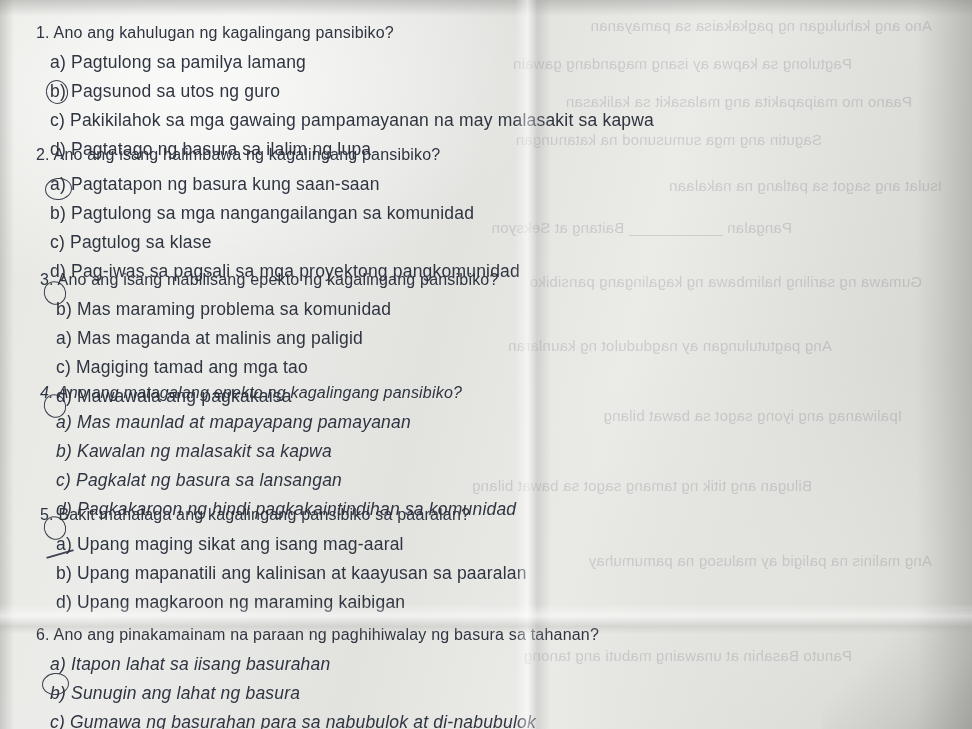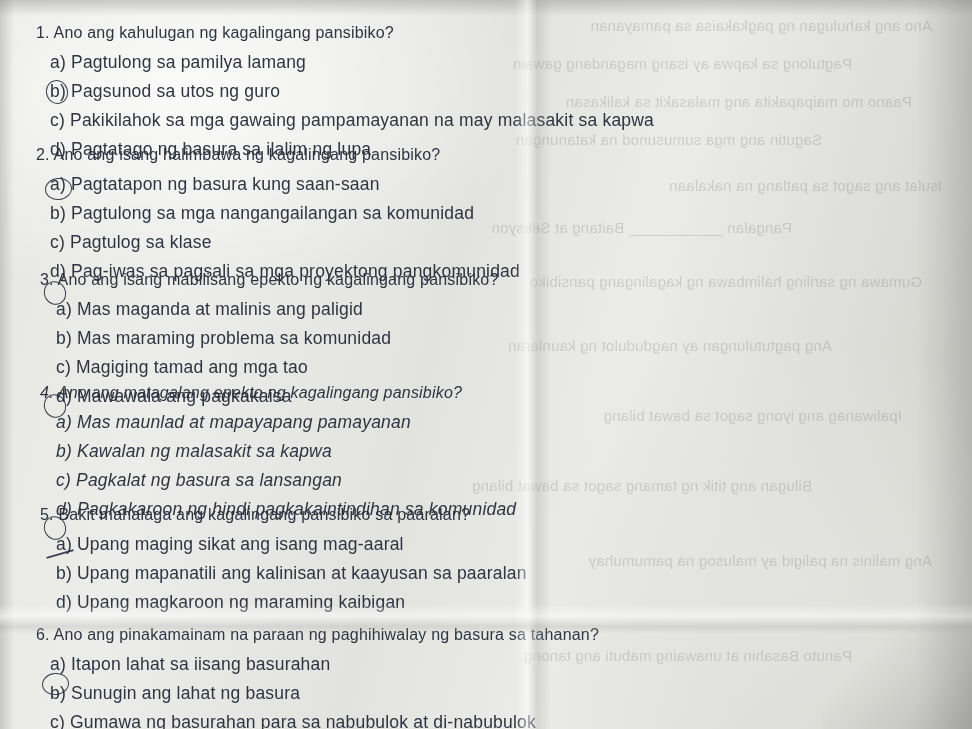--- a/index.html
+++ b/index.html
@@ -90,20 +90,21 @@
   }
   .opt {
     color: #2e3440;
     font-size: 17.5px;
     line-height: 29px;
     white-space: nowrap;
     letter-spacing: 0.2px;
     padding-left: 14px;
   }
   .q.ital, .opt.ital {
+    font-style: italic;
   }
   .opt.indent2 { padding-left: 16px; }
 
   
   .mark {
     position: absolute;
     border: 1.7px solid #2b3140;
     border-radius: 50%;
     width: 20px;
     height: 22px;
@@ -157,22 +158,22 @@
       <div class="q">2. Ano ang isang halimbawa ng kagalingang pansibiko?</div>
       <div class="opt">a) Pagtatapon ng basura kung saan-saan</div>
       <div class="opt">b) Pagtulong sa mga nangangailangan sa komunidad</div>
       <div class="opt">c) Pagtulog sa klase</div>
       <div class="opt">d) Pag-iwas sa pagsali sa mga proyektong pangkomunidad</div>
     </div>
     <div class="mark wide" style="left:45px; top:178px;"></div>
 
     <div class="block" style="top:265px; left:40px;">
       <div class="q">3. Ano ang isang mabilisang epekto ng kagalingang pansibiko?</div>
+      <div class="opt indent2">b) Mas maraming problema sa komunidad</div>
       <div class="opt indent2">a) Mas maganda at malinis ang paligid</div>
-      <div class="opt indent2">b) Mas maraming problema sa komunidad</div>
       <div class="opt indent2">c) Magiging tamad ang mga tao</div>
       <div class="opt indent2">d) Mawawala ang pagkakaisa</div>
     </div>
     <div class="mark tilt" style="left:44px; top:281px;"></div>
 
     <div class="block" style="top:378px; left:40px;font-style:italic;">
       <div class="q">4. Ano ang matagalang epekto ng kagalingang pansibiko?</div>
       <div class="opt indent2">a) Mas maunlad at mapayapang pamayanan</div>
       <div class="opt indent2">b) Kawalan ng malasakit sa kapwa</div>
       <div class="opt indent2">c) Pagkalat ng basura sa lansangan</div>

